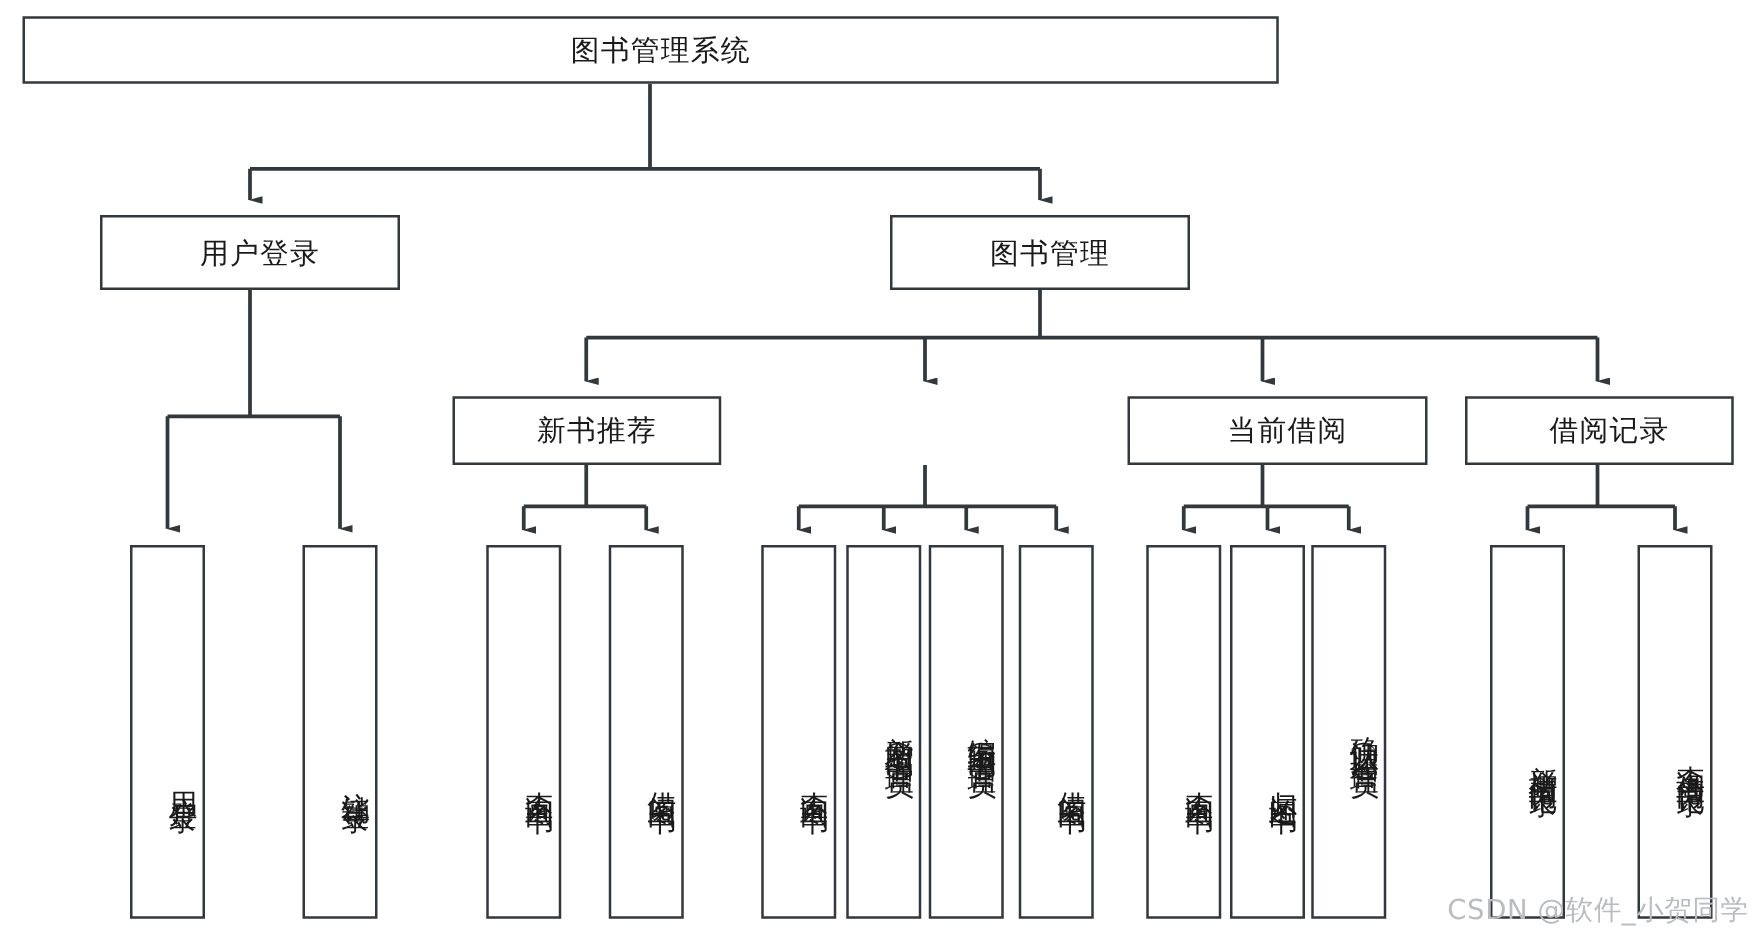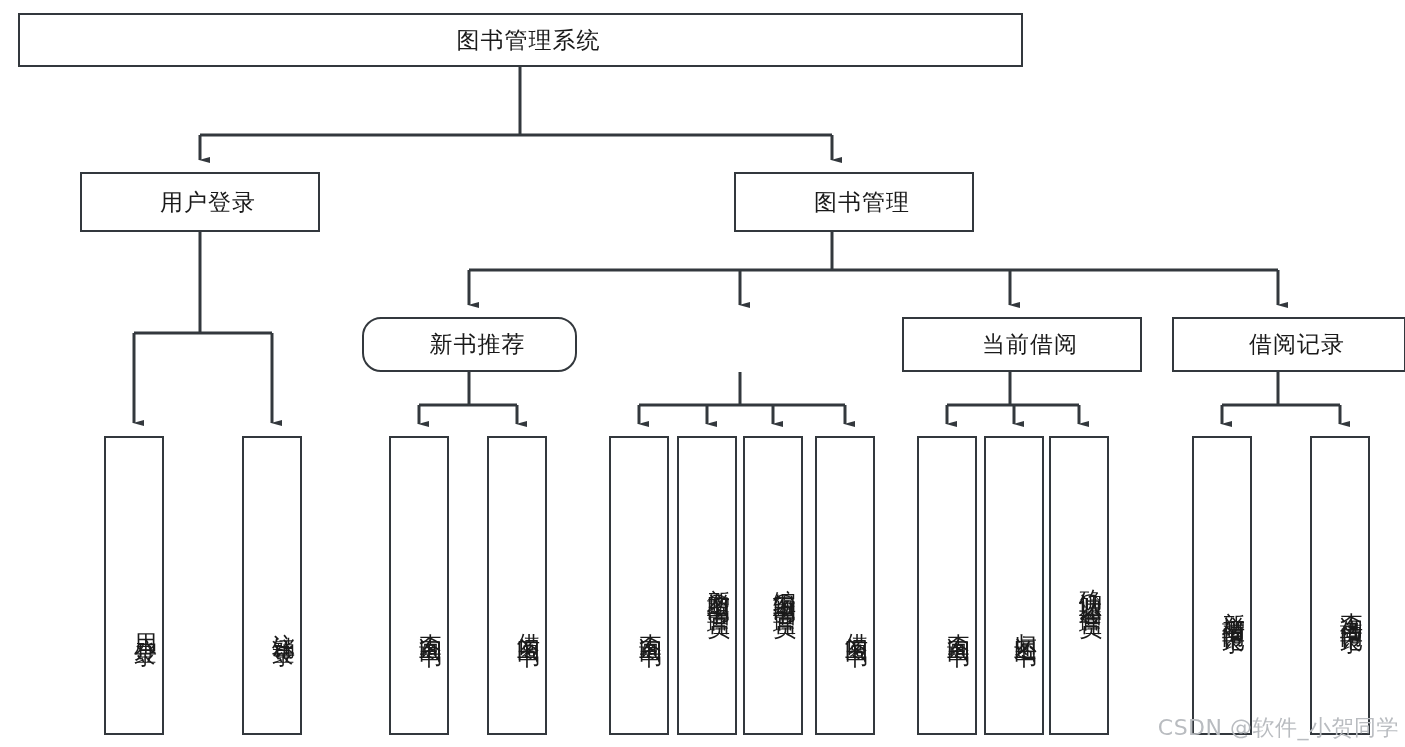--- a/index.html
+++ b/index.html
@@ -117,31 +117,31 @@
     </g>
   </svg>
 
   <div class="node horiz" style="left:18px; top:13px; width:1005px; height:54px;">
     <span class="node-label">图书管理系统</span>
   </div>
 
   <div class="node horiz" style="left:80px; top:172px; width:240px; height:60px;">
     <span class="node-label">用户登录</span>
   </div>
-  <div class="node horiz" style="left:712px; top:172px; width:240px; height:60px;margin-left:22px;">
+  <div class="node horiz" style="left:712px; top:172px; width:240px; height:60px;">
     <span class="node-label">图书管理</span>
   </div>
 
-  <div class="node horiz" style="left:362px; top:317px; width:215px; height:55px;border-radius:19px;">
+  <div class="node horiz" style="left:362px; top:317px; width:215px; height:55px;">
     <span class="node-label">新书推荐</span>
   </div>
   <div class="node horiz" style="left:902px; top:317px; width:240px; height:55px;">
     <span class="node-label">当前借阅</span>
   </div>
-  <div class="node horiz" style="left:1172px; top:317px; width:234px; height:55px;">
+  <div class="node horiz" style="left:1172px; top:317px; width:215px; height:55px;">
     <span class="node-label">借阅记录</span>
   </div>
 
   <div class="node vert" style="left:104px; top:436px; width:60px; height:299px; padding-top:75px;">
     <span class="node-label">用户登录</span>
   </div>
   <div class="node vert" style="left:242px; top:436px; width:60px; height:299px; padding-top:75px;">
     <span class="node-label">注销登录</span>
   </div>
 

